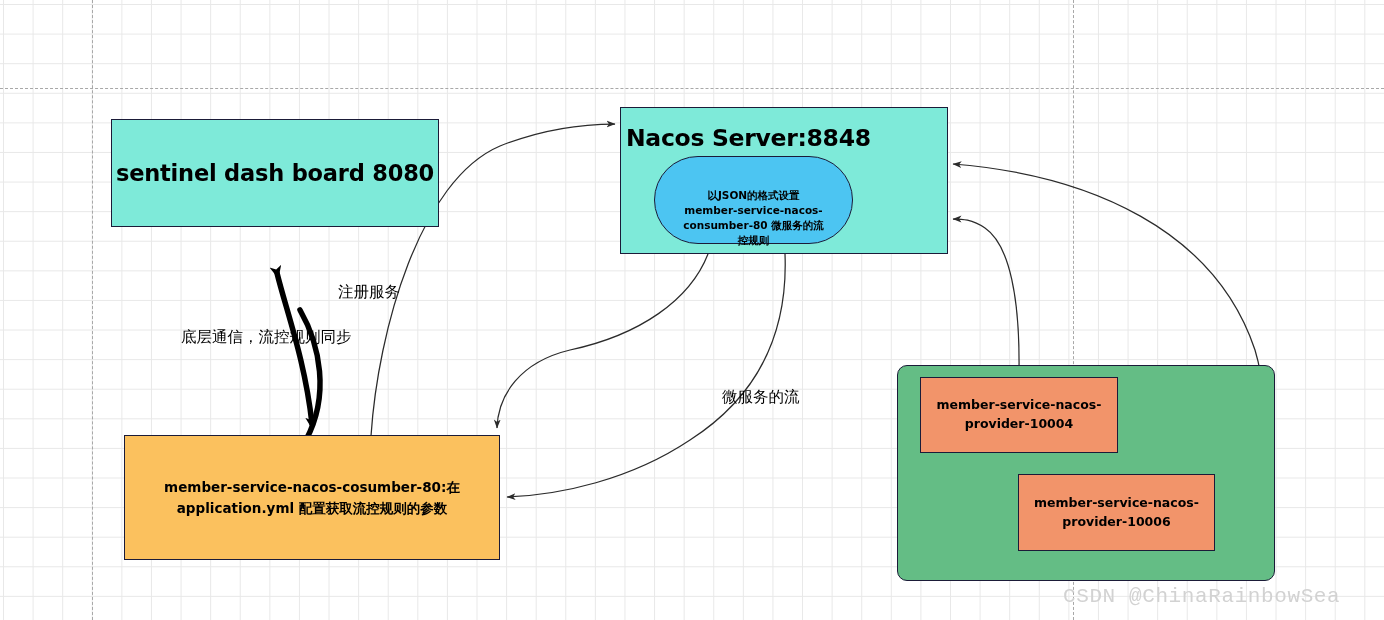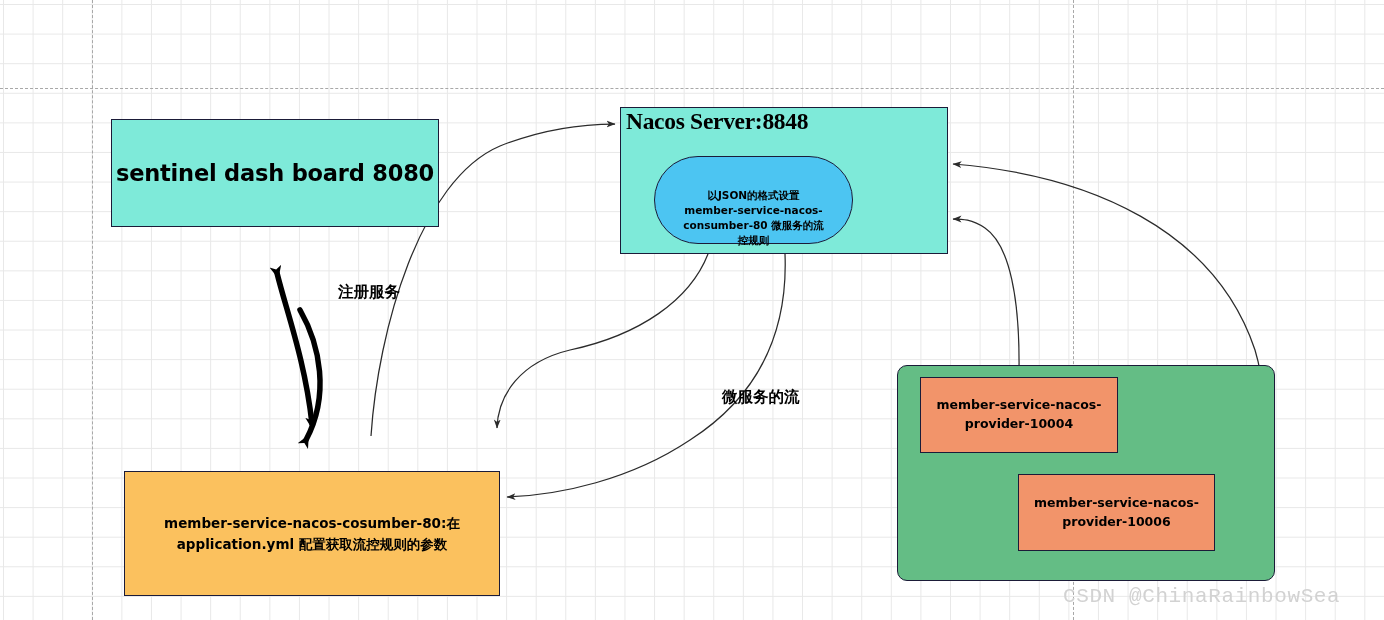--- a/index.html
+++ b/index.html
@@ -62,64 +62,62 @@
     font-size: 22.5px;
     letter-spacing: -0.2px;
   }
   #nacos-server {
     left: 620px; top: 107px; width: 328px; height: 147px;
     align-items: flex-start;
     justify-content: flex-start;
   }
   #nacos-server-title {
     position: absolute;
-    left: 5px; top: 0;
+    left: 5px; top: 16px;
     font-size: 23.5px;
     font-weight: bold;
     letter-spacing: -0.3px;
     white-space: nowrap;
-    font-family: Liberation Serif, serif;
   }
   #nacos-config-bubble {
     position: absolute;
     left: 33px; top: 48px; width: 199px; height: 88px;
     box-sizing: border-box;
     display: flex;
     align-items: center;
     justify-content: center;
     text-align: center;
     font-size: 10.5px;
     font-weight: bold;
     line-height: 1.45;
     color: #000;
     padding: 0 8px;
   }
   #consumer-node {
     left: 124px; top: 435px; width: 376px; height: 125px;
     font-size: 13.5px;
     line-height: 1.55;
     padding: 0 30px;
-    margin-top: 36px;
   }
   #provider-group {
     left: 897px; top: 365px; width: 378px; height: 216px;
   }
   #provider-10004 {
     left: 920px; top: 377px; width: 198px; height: 76px;
     font-size: 12.5px; line-height: 1.5;
   }
   #provider-10006 {
     left: 1018px; top: 474px; width: 197px; height: 77px;
     font-size: 12.5px; line-height: 1.5;
   }
 
   .edge-label {
     position: absolute;
     color: #000;
-    font-weight: bold;
+    font-weight: normal;
     white-space: pre;
     text-align: center;
     line-height: 1.5;
   }
   #label-register   { left: 338px; top: 281px; font-size: 15.5px; }
   #label-underlying { left: 181px; top: 326px; font-size: 15.5px; }
   #label-fetch      { left: 518px; top: 318px; font-size: 13.5px; }
   #label-discover   { left: 722px; top: 386px; font-size: 15.5px; }
 
   #arrow-layer {
@@ -209,17 +207,18 @@
     <span style="white-space:pre-line;">member-service-nacos-
 provider-10004</span>
   </div>
 
   <div class="node node-salmon" id="provider-10006">
     <span style="white-space:pre-line;">member-service-nacos-
 provider-10006</span>
   </div>
 
   <div class="edge-label" id="label-register">注册服务</div>
+  <div class="edge-label" id="label-underlying">底层通信，流控规则同步</div>
   <div class="edge-label" id="label-discover">微服务的流</div>
 
   <div class="watermark">CSDN @ChinaRainbowSea</div>
 
 </div>
 
 </body></html>

